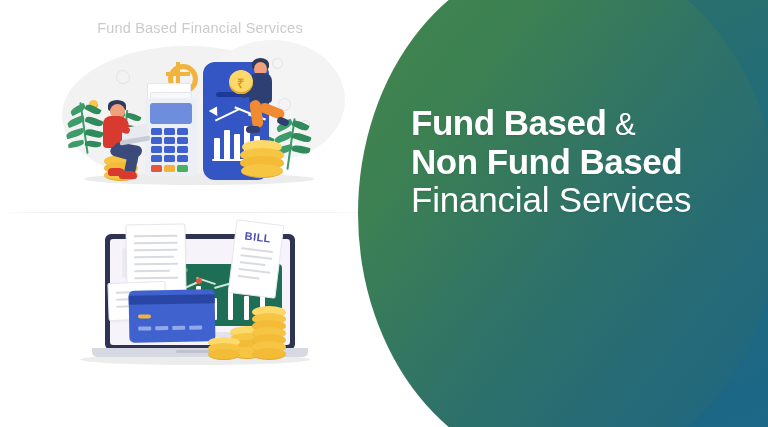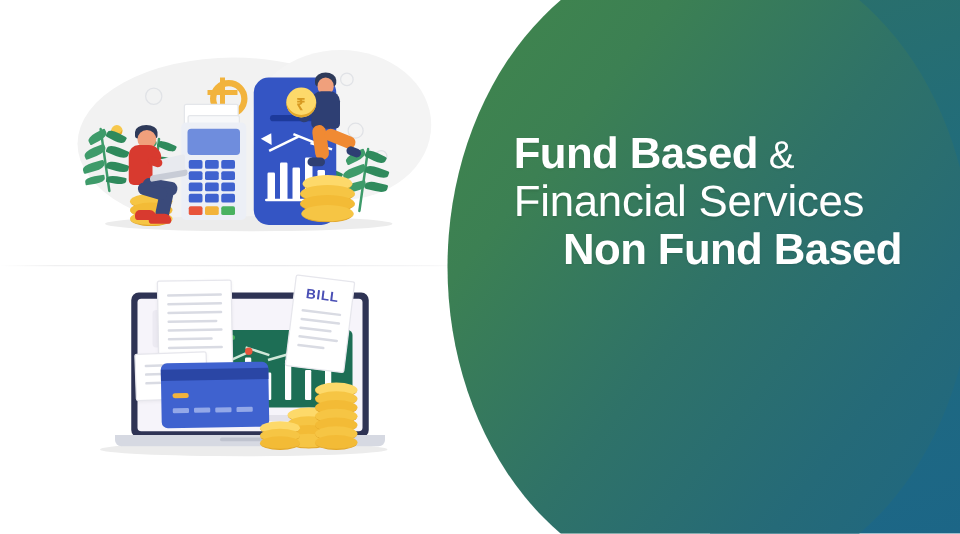--- a/index.html
+++ b/index.html
@@ -80,21 +80,21 @@
     line-height: 1.10;
     z-index: 5;
   }
   .hl-line {
     display: block;
     font-size: 35px;
     white-space: nowrap;
     text-shadow: 0 1px 2px rgba(0,0,0,.10);
   }
   .hl-regular { font-weight: 400; letter-spacing: -0.2px; }
-  .hl-bold { font-weight: 700; letter-spacing: -0.5px; text-align: center; }
+  .hl-bold { font-weight: 700; letter-spacing: -0.5px; }
   .amp { font-weight: 400; font-size: 31px; }
 
   
   .illus {
     position: absolute;
   }
   .blob {
     position: absolute;
     background: #f2f2f2;
     border-radius: 50%;
@@ -202,20 +202,21 @@
     font-family: "Liberation Serif", serif;
   }
 </style>
 </head>
 <body>
 
 <div class="canvas">
 
   <div class="left-col">
 
+    <div class="caption caption-top">Fund Based Financial Services</div>
 
     <div class="illus" style="left:0;top:40px;width:400px;height:165px;">
 
       <div class="blob" style="left:62px;top:6px;width:250px;height:138px;"></div>
       <div class="blob" style="left:200px;top:0px;width:145px;height:120px;background:#f4f4f4;"></div>
       <div class="shadow-ellipse" style="left:84px;top:133px;width:230px;height:12px;"></div>
 
       <div class="dot-circle" style="left:116px;top:30px;width:12px;height:12px;"></div>
       <div class="dot-circle" style="left:272px;top:18px;width:9px;height:9px;"></div>
       <div class="dot-circle" style="left:278px;top:58px;width:11px;height:11px;"></div>
@@ -426,17 +427,17 @@
 
   </div>
 
   <div class="panel-wrap">
     <div class="panel-fill"></div>
     <div class="panel"></div>
   </div>
 
   <div class="headline">
     <span class="hl-line"><b class="hl-bold">Fund Based</b><span class="amp"> &amp;</span></span>
+    <span class="hl-line hl-bold">Non Fund Based</span>
     <span class="hl-line hl-regular">Financial Services</span>
-    <span class="hl-line hl-bold">Non Fund Based</span>
   </div>
 
 </div>
 
 </body></html>

